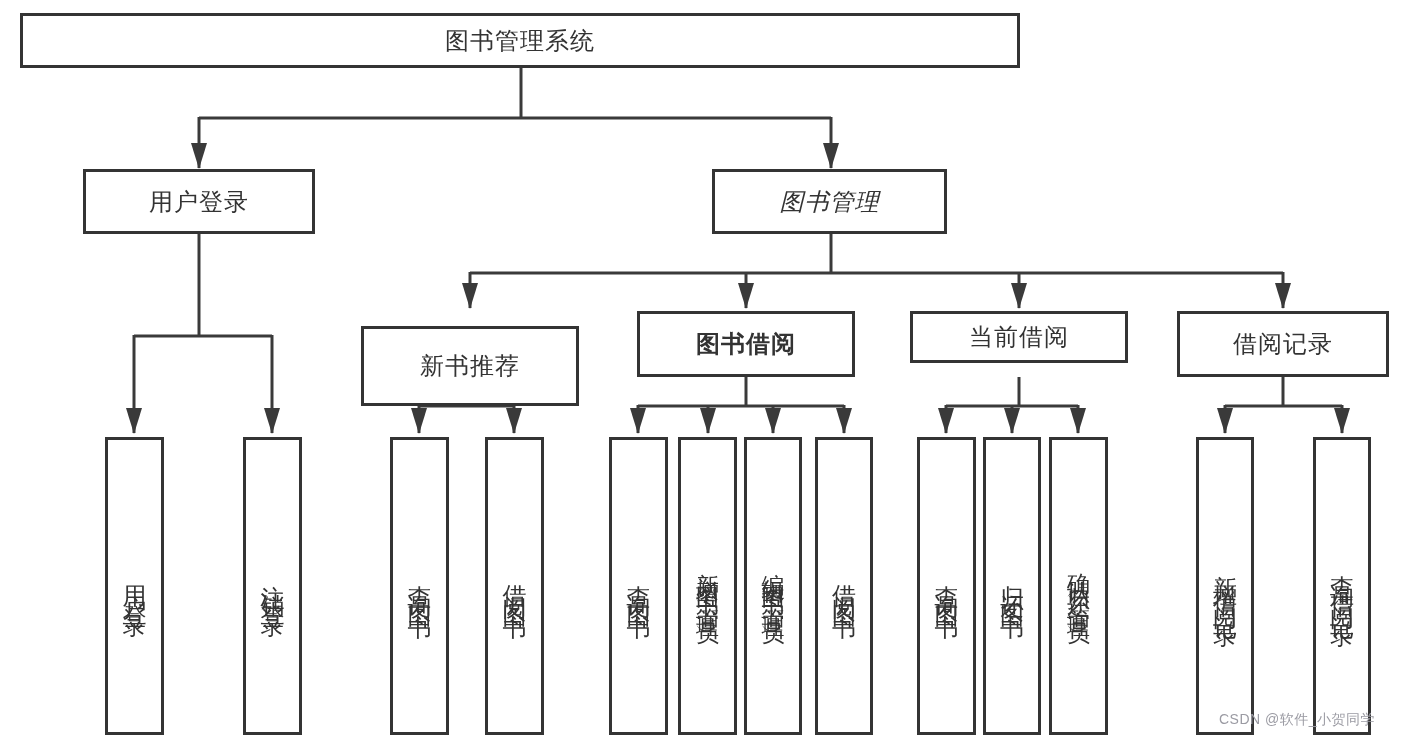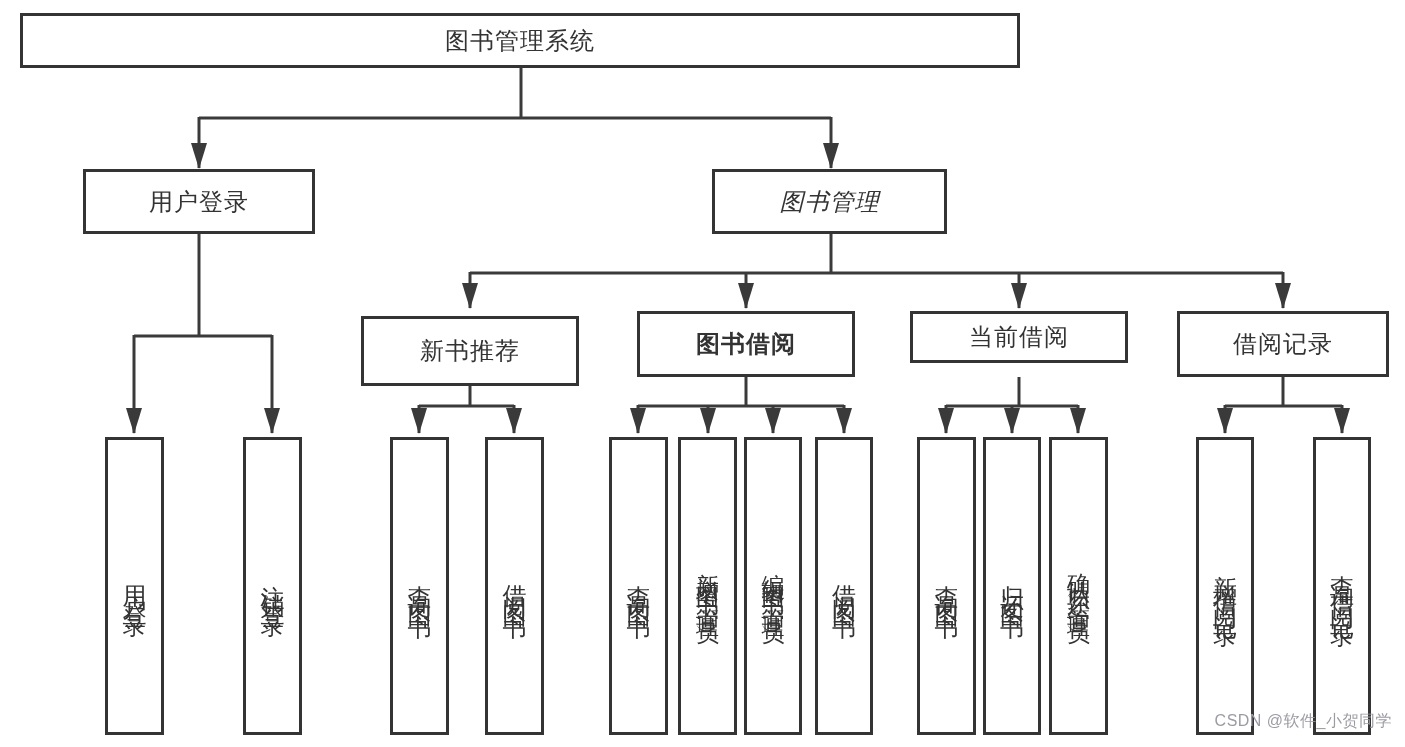--- a/index.html
+++ b/index.html
@@ -34,22 +34,22 @@
   .vlabel{
     writing-mode:vertical-rl;
     text-orientation:mixed;
     line-height:1;
     letter-spacing:10px;
     white-space:nowrap;
   }
   .vlabel.tight{letter-spacing:7px;font-size:23px;}
   #watermark{
     position:absolute;
-    right:13px;top:711px;
-    font-size:16px;
+    right:30px;top:711px;
+    font-size:14px;
     color:var(--wm);
     letter-spacing:0.5px;
     z-index:5;
   }
 </style>
 </head>
 <body>
 
 <div id="canvas">
 
@@ -99,21 +99,21 @@
     <path class="wire" d="M1225,406 H1342"></path>
     <path class="wire" d="M1225,405 V433" marker-end="url(#ah)"></path>
     <path class="wire" d="M1342,405 V433" marker-end="url(#ah)"></path>
   </svg>
 
   <div class="node" style="left:20px;top:13px;width:1000px;height:55px;">图书管理系统</div>
 
   <div class="node" style="left:83px;top:169px;width:232px;height:65px;">用户登录</div>
   <div class="node" style="left:712px;top:169px;width:235px;height:65px;font-style:italic;">图书管理</div>
 
-  <div class="node" style="left:361px;top:316px;width:218px;height:70px;">新书推荐</div>
+  <div class="node" style="left:361px;top:326px;width:218px;height:80px;">新书推荐</div>
   <div class="node" style="left:637px;top:311px;width:218px;height:66px;font-weight:bold;">图书借阅</div>
   <div class="node" style="left:910px;top:311px;width:218px;height:52px;">当前借阅</div>
   <div class="node" style="left:1177px;top:311px;width:212px;height:66px;">借阅记录</div>
 
   <div class="node" style="left:105px;top:437px;width:59px;height:298px;">
     <span class="vlabel">用户登录</span>
   </div>
   <div class="node" style="left:243px;top:437px;width:59px;height:298px;">
     <span class="vlabel">注销登录</span>
   </div>

